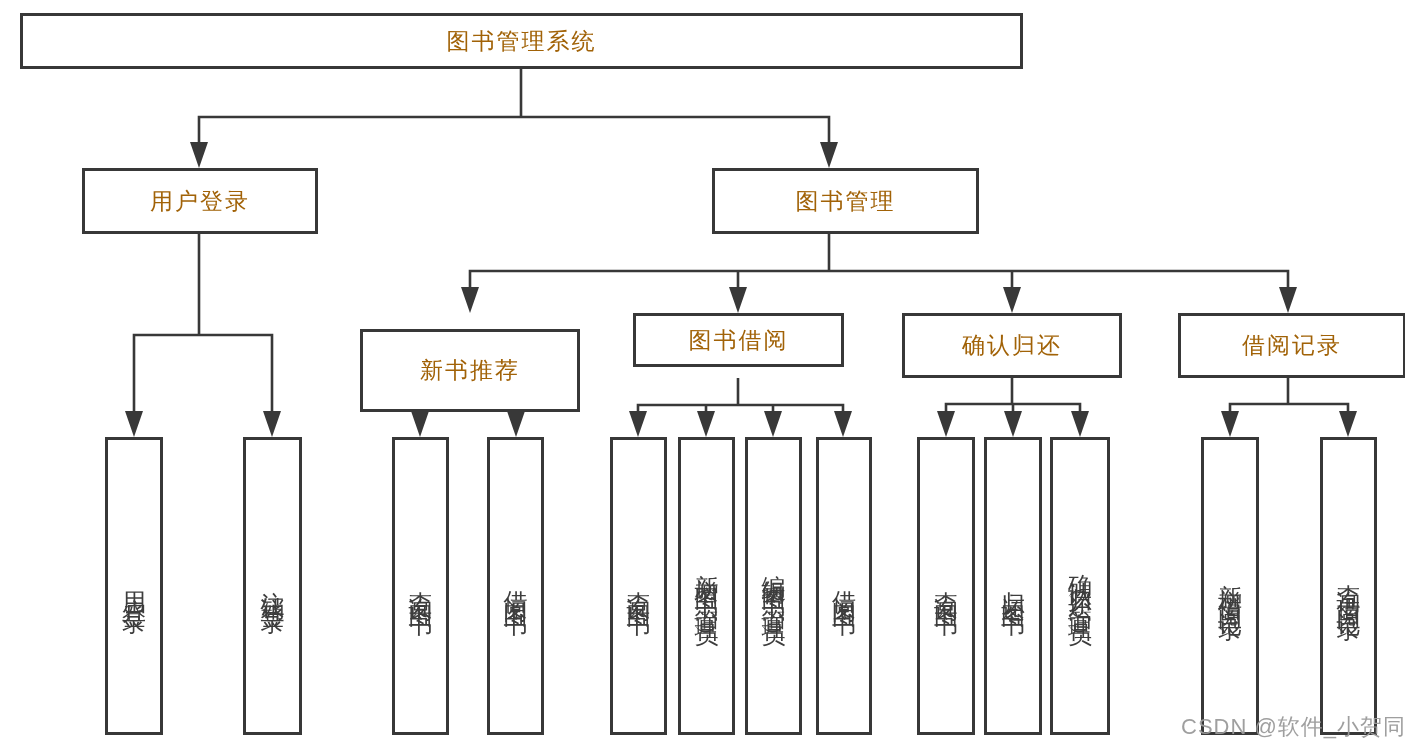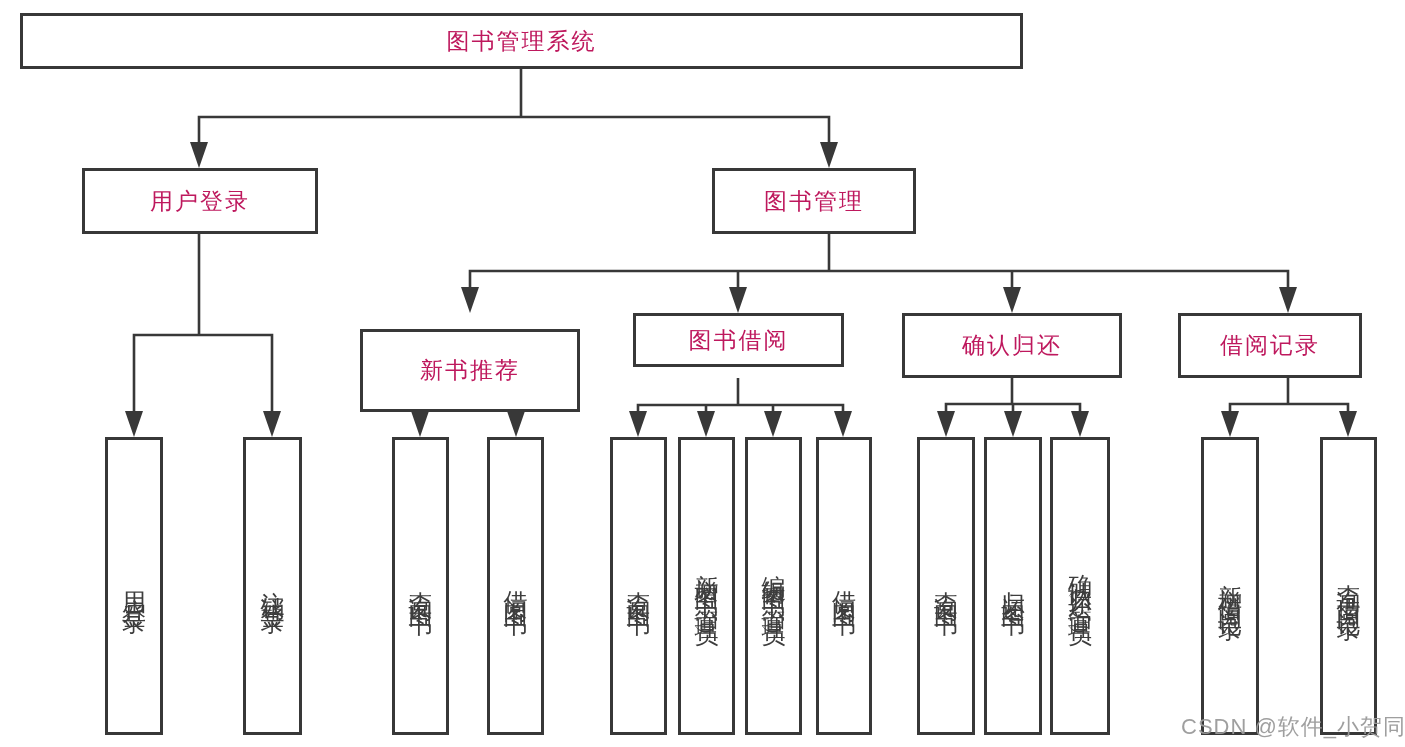--- a/index.html
+++ b/index.html
@@ -17,21 +17,21 @@
     box-sizing: border-box;
     background: #ffffff;
     border: 3px solid #383838;
     display: flex;
     align-items: center;
     justify-content: center;
     z-index: 2;
   }
   .hbox .label {
     font-size: 23px;
-    color: #be185d;
+    color: #a16207;
     letter-spacing: 2px;
     white-space: nowrap;
   }
   .vbox {
     position: absolute;
     box-sizing: border-box;
     background: #ffffff;
     border: 3px solid #383838;
     display: flex;
     align-items: center;
@@ -110,34 +110,34 @@
     </g>
   </svg>
 
   <div class="hbox" style="left:20px;top:13px;width:1003px;height:56px">
     <span class="label">图书管理系统</span>
   </div>
 
   <div class="hbox" style="left:82px;top:168px;width:236px;height:66px">
     <span class="label">用户登录</span>
   </div>
-  <div class="hbox" style="left:712px;top:168px;width:204px;height:66px">
+  <div class="hbox" style="left:712px;top:168px;width:267px;height:66px">
     <span class="label">图书管理</span>
   </div>
 
   <div class="hbox" style="left:360px;top:329px;width:220px;height:83px">
     <span class="label">新书推荐</span>
   </div>
   <div class="hbox" style="left:633px;top:313px;width:211px;height:54px">
     <span class="label">图书借阅</span>
   </div>
   <div class="hbox" style="left:902px;top:313px;width:220px;height:65px">
     <span class="label">确认归还</span>
   </div>
-  <div class="hbox" style="left:1178px;top:313px;width:184px;height:65px">
+  <div class="hbox" style="left:1178px;top:313px;width:228px;height:65px">
     <span class="label">借阅记录</span>
   </div>
 
   <div class="vbox" style="left:105px;top:437px;width:58px;height:298px">
     <span class="vtext">用户登录</span>
   </div>
   <div class="vbox" style="left:243px;top:437px;width:59px;height:298px">
     <span class="vtext">注销登录</span>
   </div>
 

